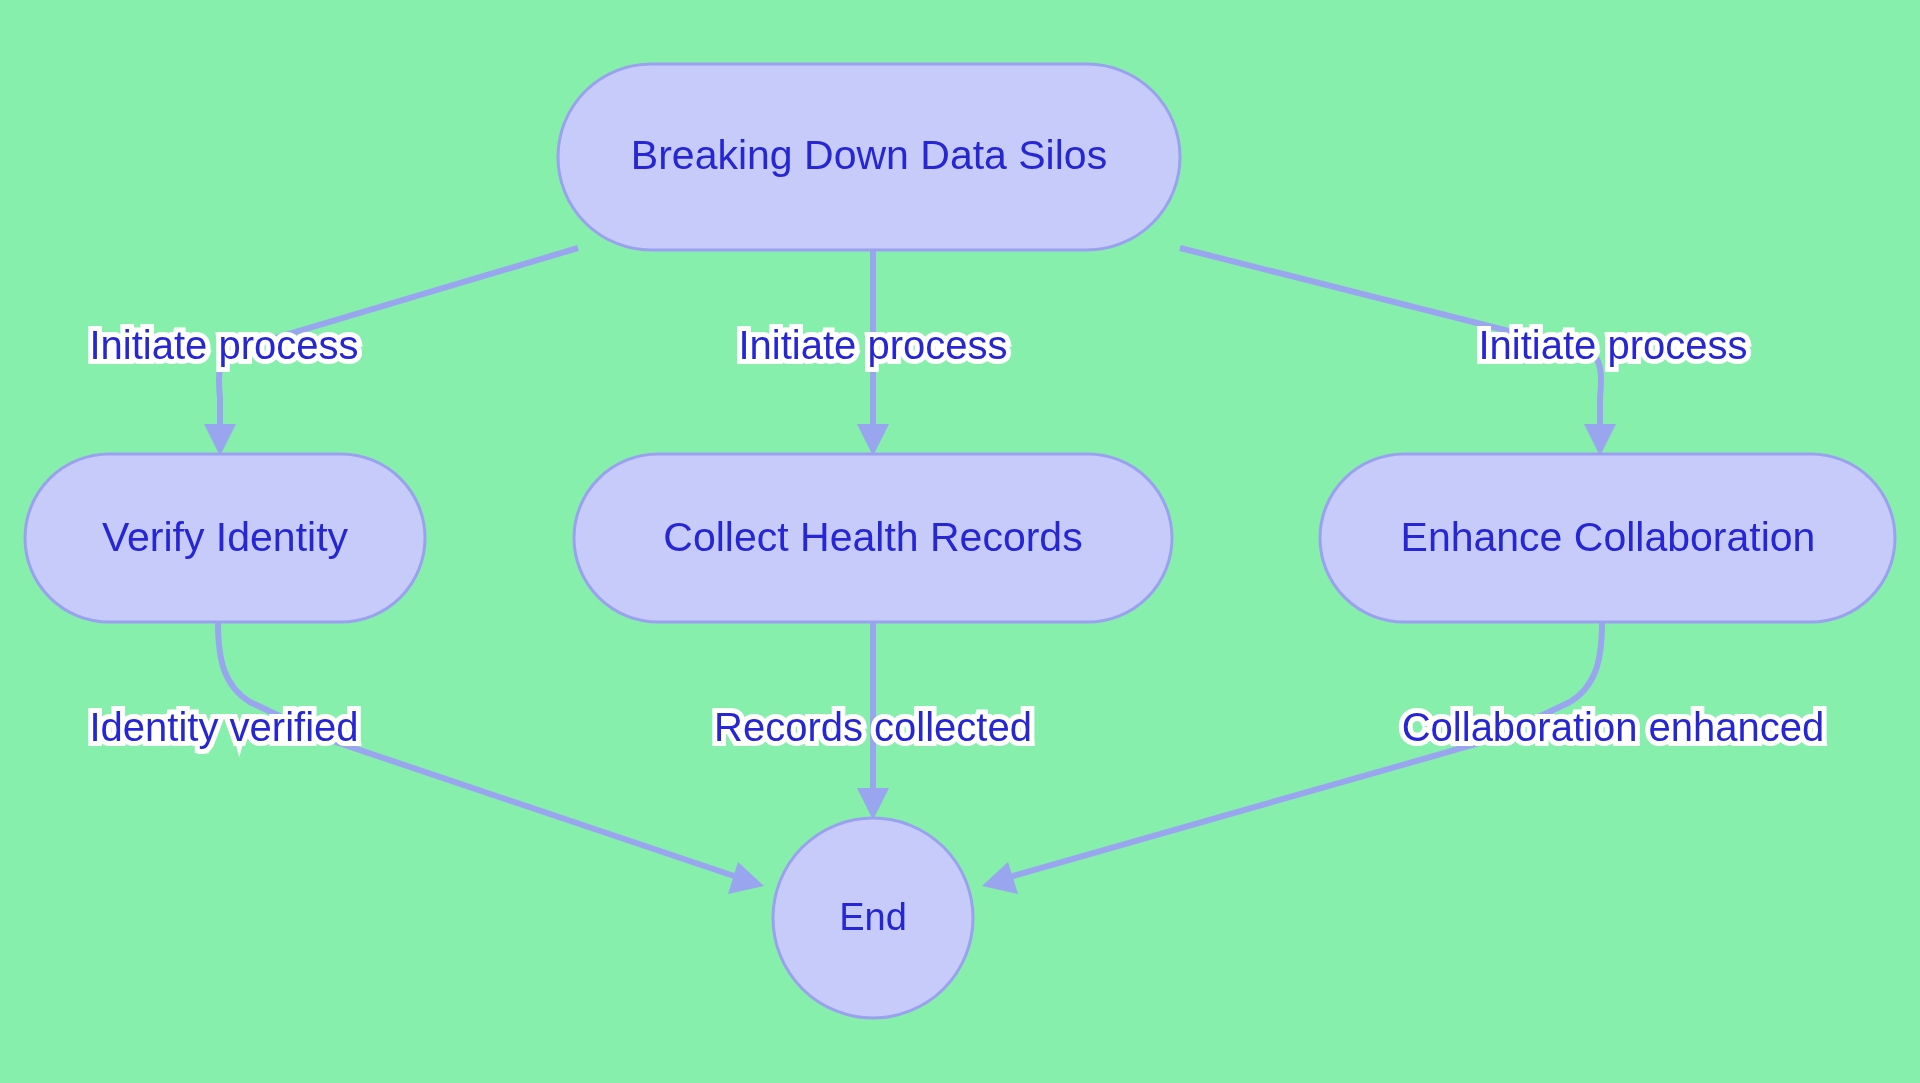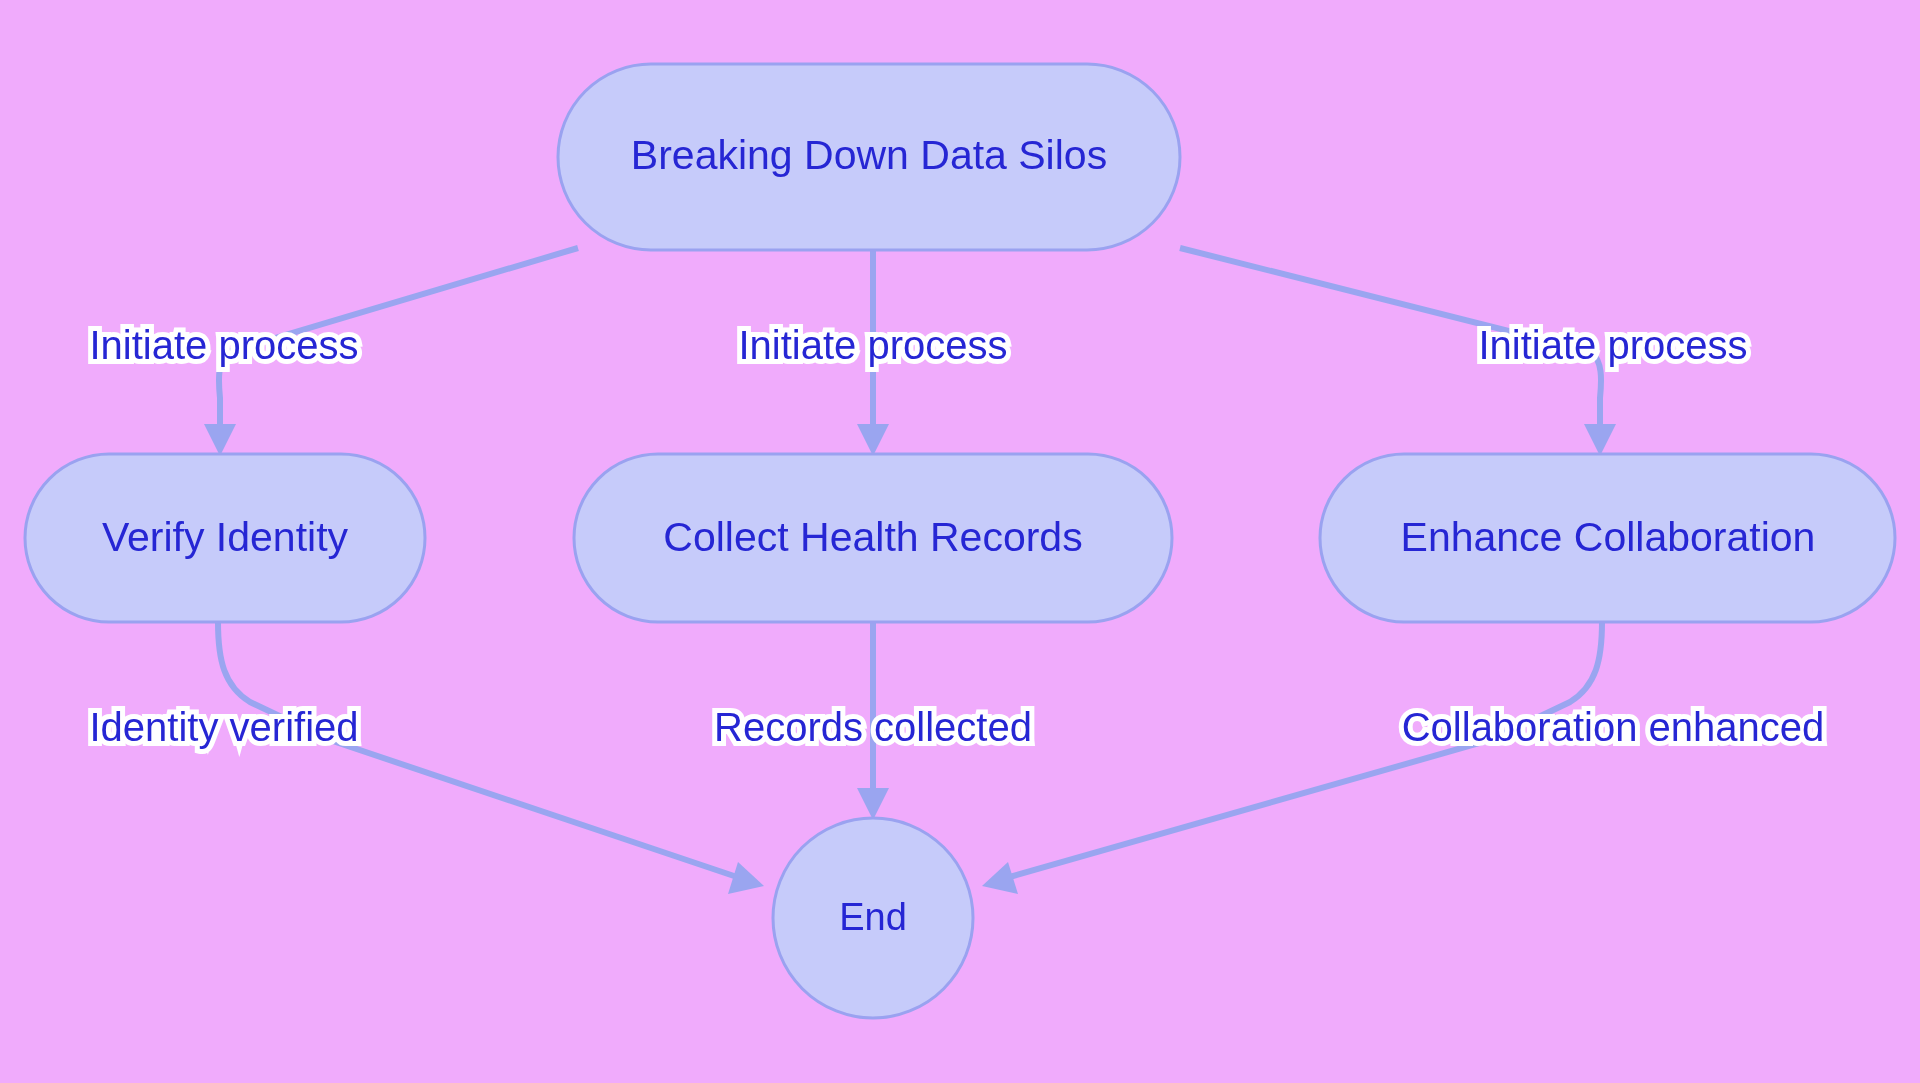--- a/index.html
+++ b/index.html
@@ -11,21 +11,21 @@
   body {
     width: 1920px;
     height: 1083px;
     overflow: hidden;
     font-family: "Liberation Sans", sans-serif;
   }
   #diagram-root {
     position: relative;
     width: 1920px;
     height: 1083px;
-    background: #f0abfc;
+    background: #86efac;
   }
   #flow-svg {
     position: absolute;
     top: 0;
     left: 0;
     width: 1920px;
     height: 1083px;
   }
   .node-shape {
     fill: #c6cbfa;

